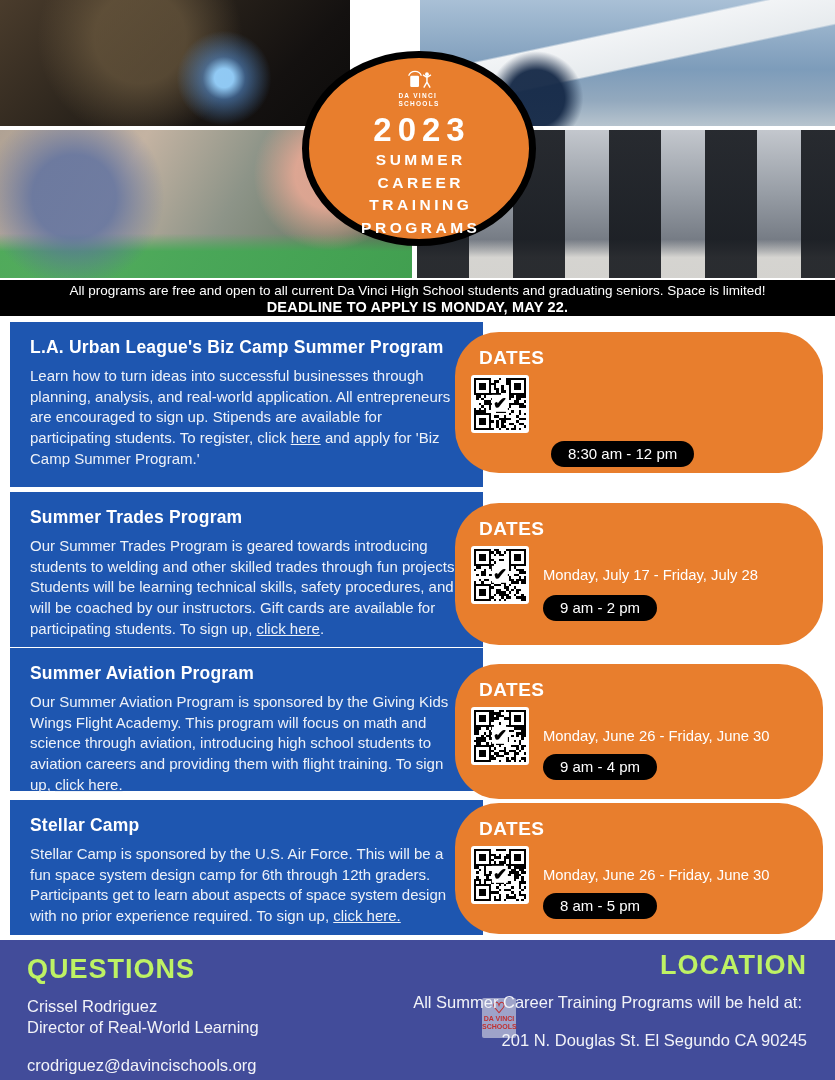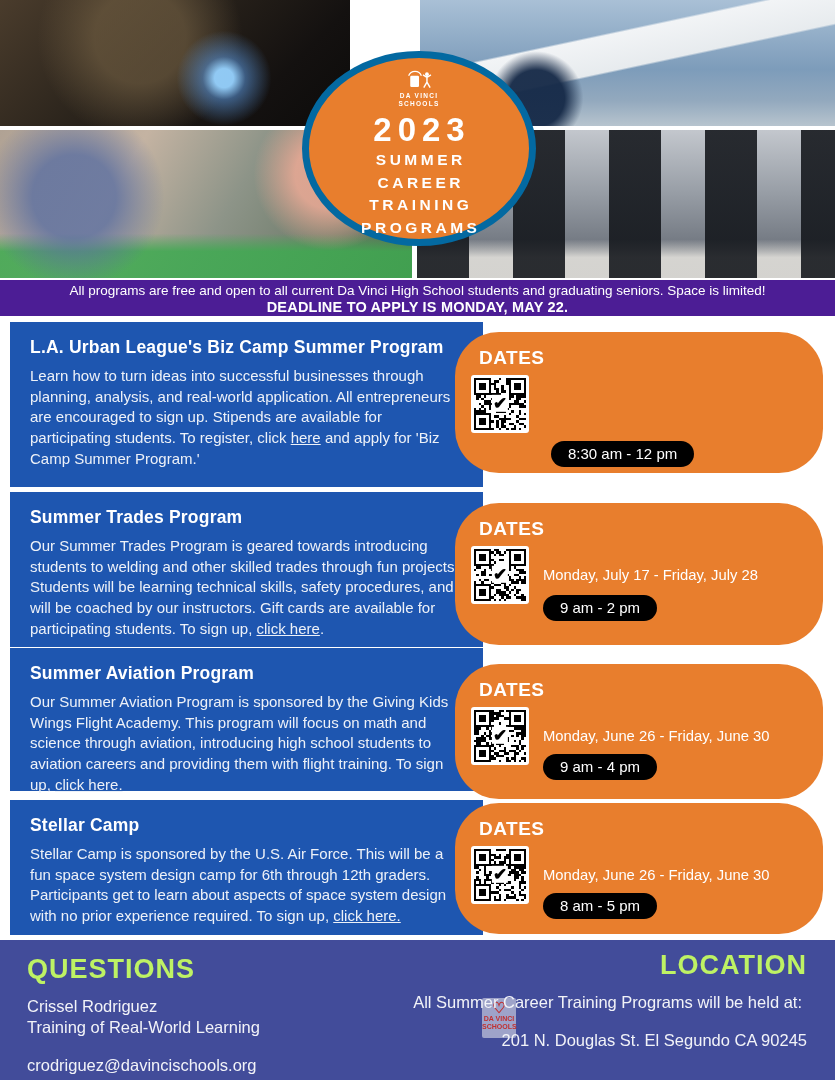--- a/index.html
+++ b/index.html
@@ -25,30 +25,30 @@
       linear-gradient(0deg, rgba(62,170,80,.85) 0 18%, rgba(62,170,80,0) 30%),
       linear-gradient(120deg,#b0a294 0%,#c4b3a2 30%,#8d9488 55%,#6c7a68 80%,#55624f 100%); }
   .photo-lab { left:417px; top:130px; width:418px; height:148px;
     background:
       repeating-linear-gradient(90deg, rgba(18,21,26,.88) 0 52px, rgba(18,21,26,0) 52px 96px),
       linear-gradient(0deg, rgba(225,223,218,.9) 0 14%, rgba(225,223,218,0) 26%),
       linear-gradient(180deg,#c3c7cd 0%,#9aa0a8 40%,#757b84 75%,#5d636c 100%); }
 
   
   .badge { position:absolute; left:302px; top:51px; width:234px; height:195px;
-    background:#E87E2D; border:7px solid #0369a1; border-radius:50%;
-    z-index:6; display:flex; flex-direction:column; align-items:center; text-align:center;
+    background:#E87E2D; border:7px solid #000000; border-radius:50%;
+    z-index:6; display:flex; flex-direction:column; align-items:center; 
     color:#fff; padding-top:9px; }
   .badge-logo-svg { width:34px; height:25px; display:block; }
   .badge-logo-text { font-size:6.5px; font-weight:700; letter-spacing:1.3px; line-height:1.25; margin-top:1px; }
   .badge-year { font-size:33px; font-weight:800; letter-spacing:6px; margin-top:3px; text-indent:6px; }
   .badge-line { font-size:15.5px; font-weight:800; letter-spacing:3.5px; line-height:1.45; text-indent:3.5px; }
 
   
-  .banner { position:absolute; left:0; top:280px; width:835px; height:36px; background:#4c1d95;
+  .banner { position:absolute; left:0; top:280px; width:835px; height:36px; background:#000000;
     color:#fff; text-align:center; padding-top:3px; }
   .banner-line1 { font-size:13.5px; line-height:16px; }
   .banner-line2 { font-size:14.5px; font-weight:700; line-height:16px; letter-spacing:.2px; }
 
   
   .panel { position:absolute; left:10px; width:473px; background:#1E56B0; color:#EDF1F8; padding:15px 20px 10px 20px; }
   .panel h2 { color:#ffffff; font-size:17.5px; font-weight:700; letter-spacing:.2px; margin-bottom:8px; }
   .panel p { font-size:15px; line-height:1.38; }
   .panel a { color:#EDF1F8; text-decoration:underline; cursor:pointer; }
 
@@ -1059,21 +1059,21 @@
   </div>
 
   <div class="footer">
     <div class="footer-logo">
       <span class="mark">♡</span>
       <span>DA VINCI SCHOOLS</span>
     </div>
     <div class="col-q">
       <h2>QUESTIONS</h2>
       <div class="line">Crissel Rodriguez</div>
-      <div class="line">Training of Real-World Learning</div>
+      <div class="line">Director of Real-World Learning</div>
       <div class="line spaced">crodriguez@davincischools.org</div>
     </div>
     <div class="col-l">
       <h2>LOCATION</h2>
       <div class="line" style="width:395px;">All Summer Career Training Programs will be held at:</div>
       <div class="line spaced">201 N. Douglas St. El Segundo CA 90245</div>
     </div>
   </div>
 
 </div>

